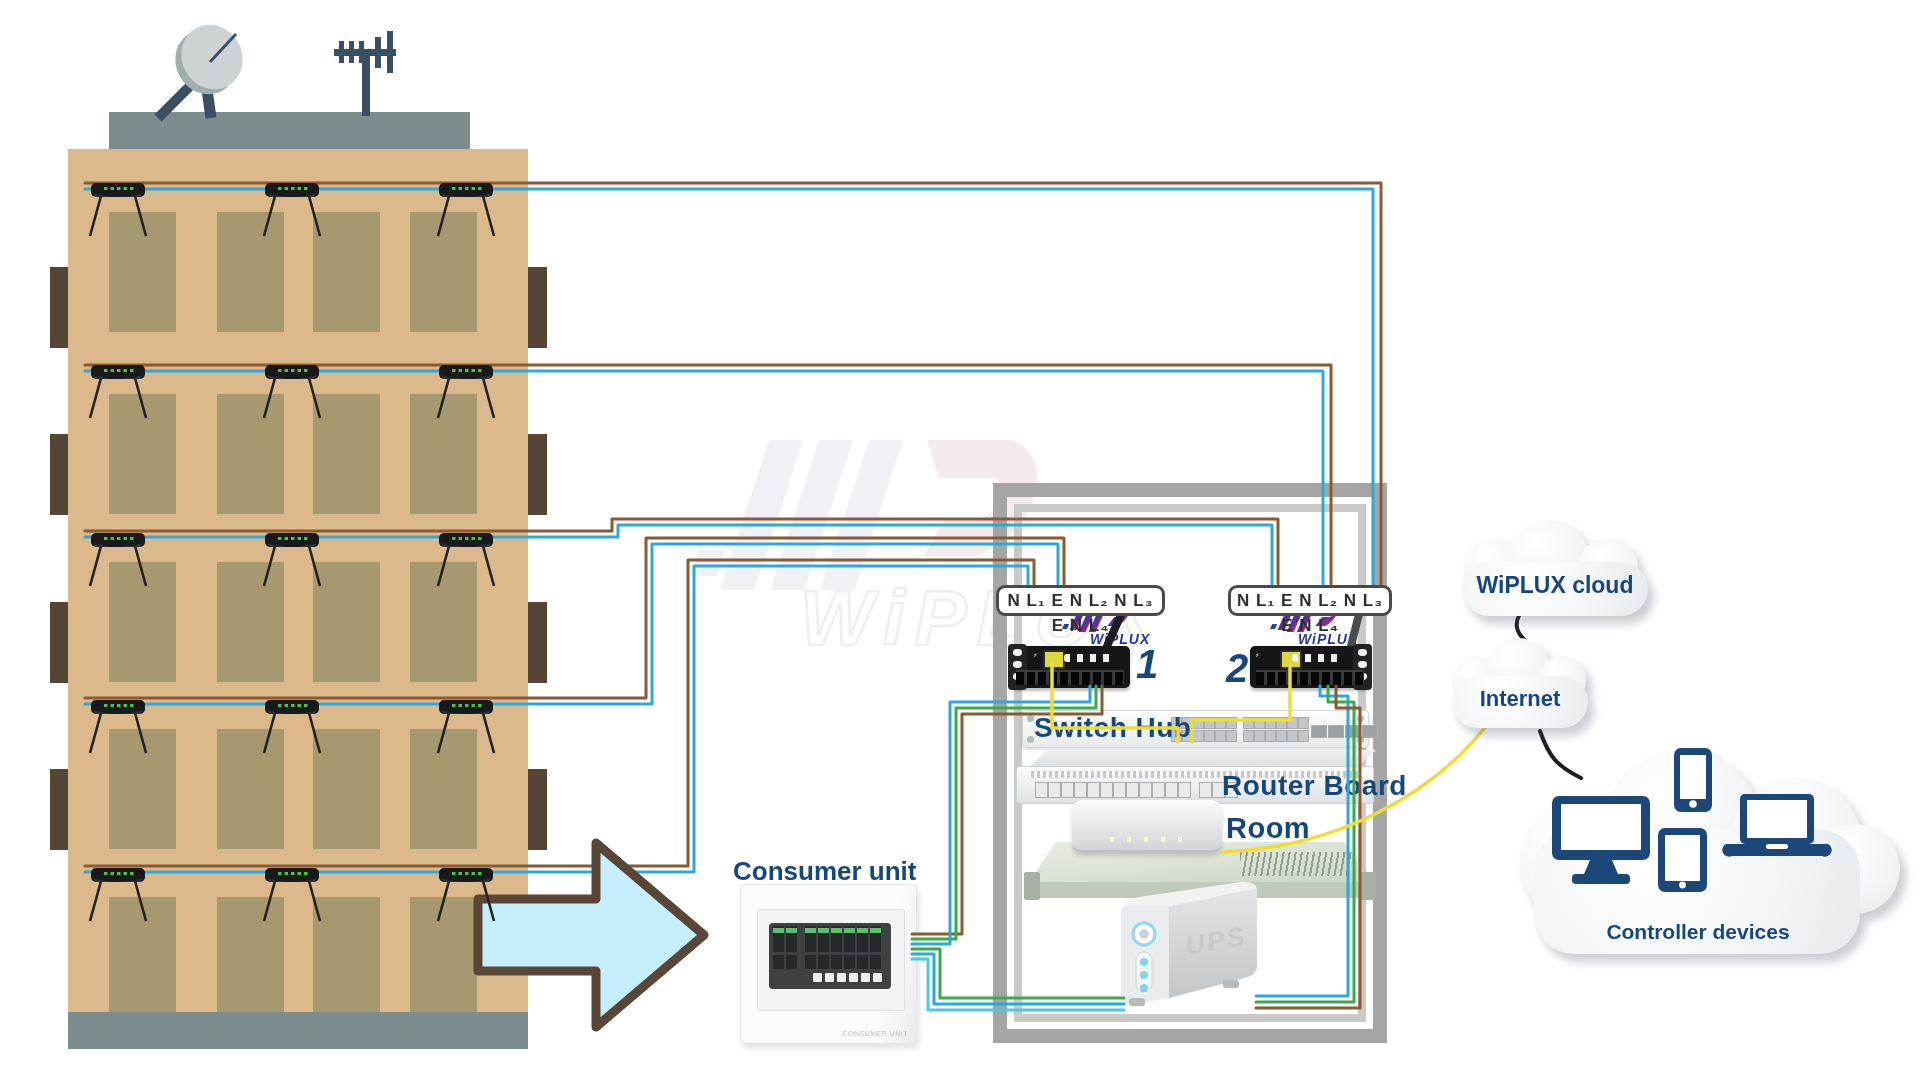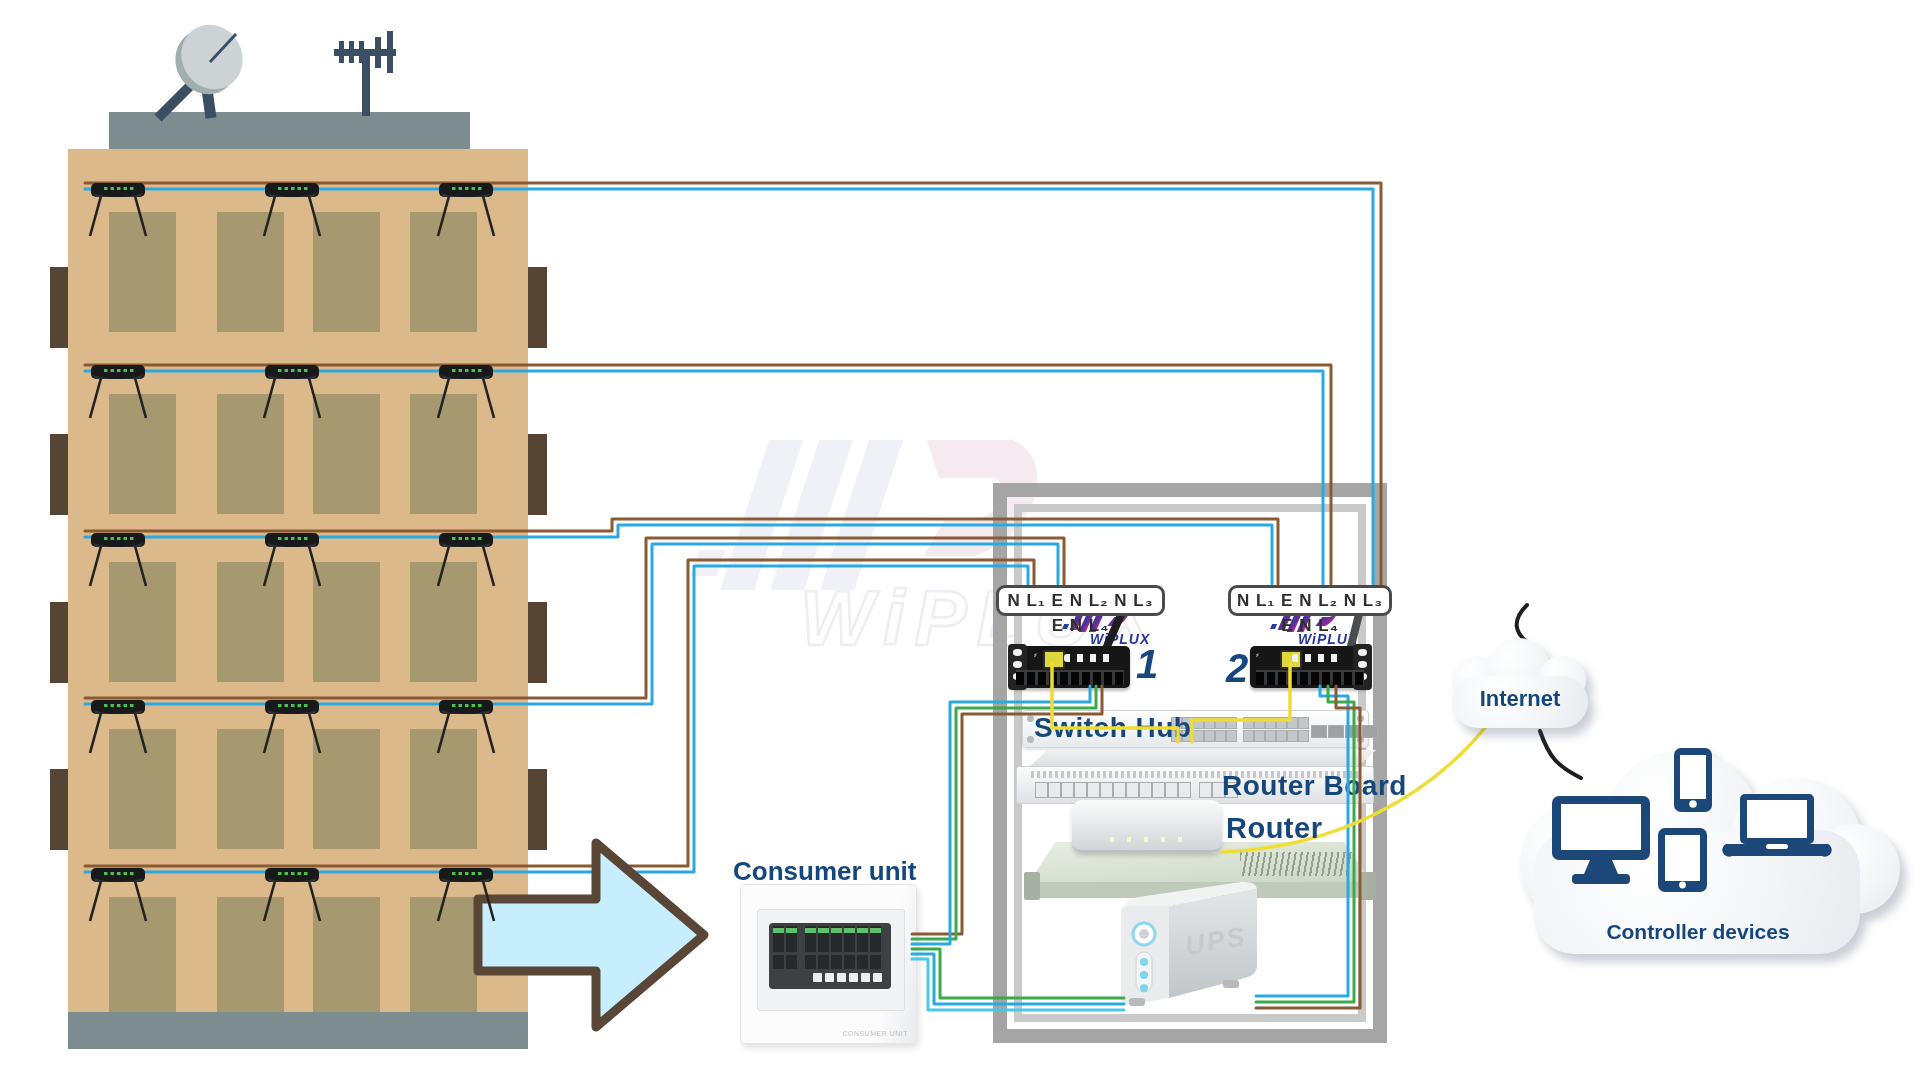--- a/index.html
+++ b/index.html
@@ -479,21 +479,21 @@
   <div id="modem-shelf" class="abs">
     <span class="face"></span>
       <span class="edge"></span>
       <span class="vents"></span>
     <span class="ear" style="left:-4px;"></span>
       <span class="ear" style="right:-4px;"></span>
   </div>
   <div id="modem-box" class="abs">
     <span class="lights"></span>
   </div>
-  <div id="modem-label" class="abs unit-label">Router</div>
+  <div id="modem-label" class="abs unit-label">Room</div>
 
   <svg class="abs" style="left:1105px;top:872px;z-index:4;" width="170" height="140">
     <defs>
         <linearGradient id="upsg" x1="0" y1="0" x2="0" y2="1">
       <stop offset="0" stop-color="#e3e6e7"></stop>
           <stop offset="1" stop-color="#c3c6c8"></stop>
     </linearGradient>
       </defs>
     <path d="M18 38 Q20 27 34 25 L136 10 Q151 9 152 17 L64 34 Z" fill="#f1f3f3"></path>
     <path d="M64 34 L152 17 L152 94 Q152 103 140 106 L64 126 Z" fill="url(#upsg)"></path>
@@ -532,20 +532,27 @@
         <div class="wsq" style="left: 44px; top: 50px; width: 9px; height: 9px;"></div>
         <div class="wsq" style="left: 56px; top: 50px; width: 9px; height: 9px;"></div>
         <div class="wsq" style="left: 68px; top: 50px; width: 9px; height: 9px;"></div>
         <div class="wsq" style="left: 80px; top: 50px; width: 9px; height: 9px;"></div>
         <div class="wsq" style="left: 92px; top: 50px; width: 9px; height: 9px;"></div>
         <div class="wsq" style="left: 104px; top: 50px; width: 9px; height: 9px;"></div>
       </span>
     <span class="caption">CONSUMER UNIT</span>
   </div>
 
+  <div id="cloud-wiplux" class="abs cloud">
+    <span class="puff" style="left:2px;top:18px;width:60px;height:60px;"></span>
+    <span class="puff" style="left:46px;top:0;width:82px;height:82px;"></span>
+    <span class="puff" style="left:116px;top:18px;width:60px;height:60px;"></span>
+    <span class="bed" style="left:0;top:42px;width:186px;height:54px;"></span>
+    <span class="label" style="top:52px;font-size:23px;">WiPLUX cloud</span>
+  </div>
   <div id="cloud-internet" class="abs cloud">
     <span class="puff" style="left:0;top:20px;width:50px;height:50px;"></span>
     <span class="puff" style="left:34px;top:2px;width:64px;height:64px;"></span>
     <span class="puff" style="left:86px;top:20px;width:48px;height:48px;"></span>
     <span class="bed" style="left:0;top:40px;width:136px;height:52px;"></span>
     <span class="label" style="top:50px;font-size:22px;">Internet</span>
   </div>
   <div id="cloud-devices" class="abs cloud">
     <span class="puff" style="left:0;top:58px;width:125px;height:125px;"></span>
     <span class="puff" style="left:82px;top:8px;width:160px;height:160px;"></span>

